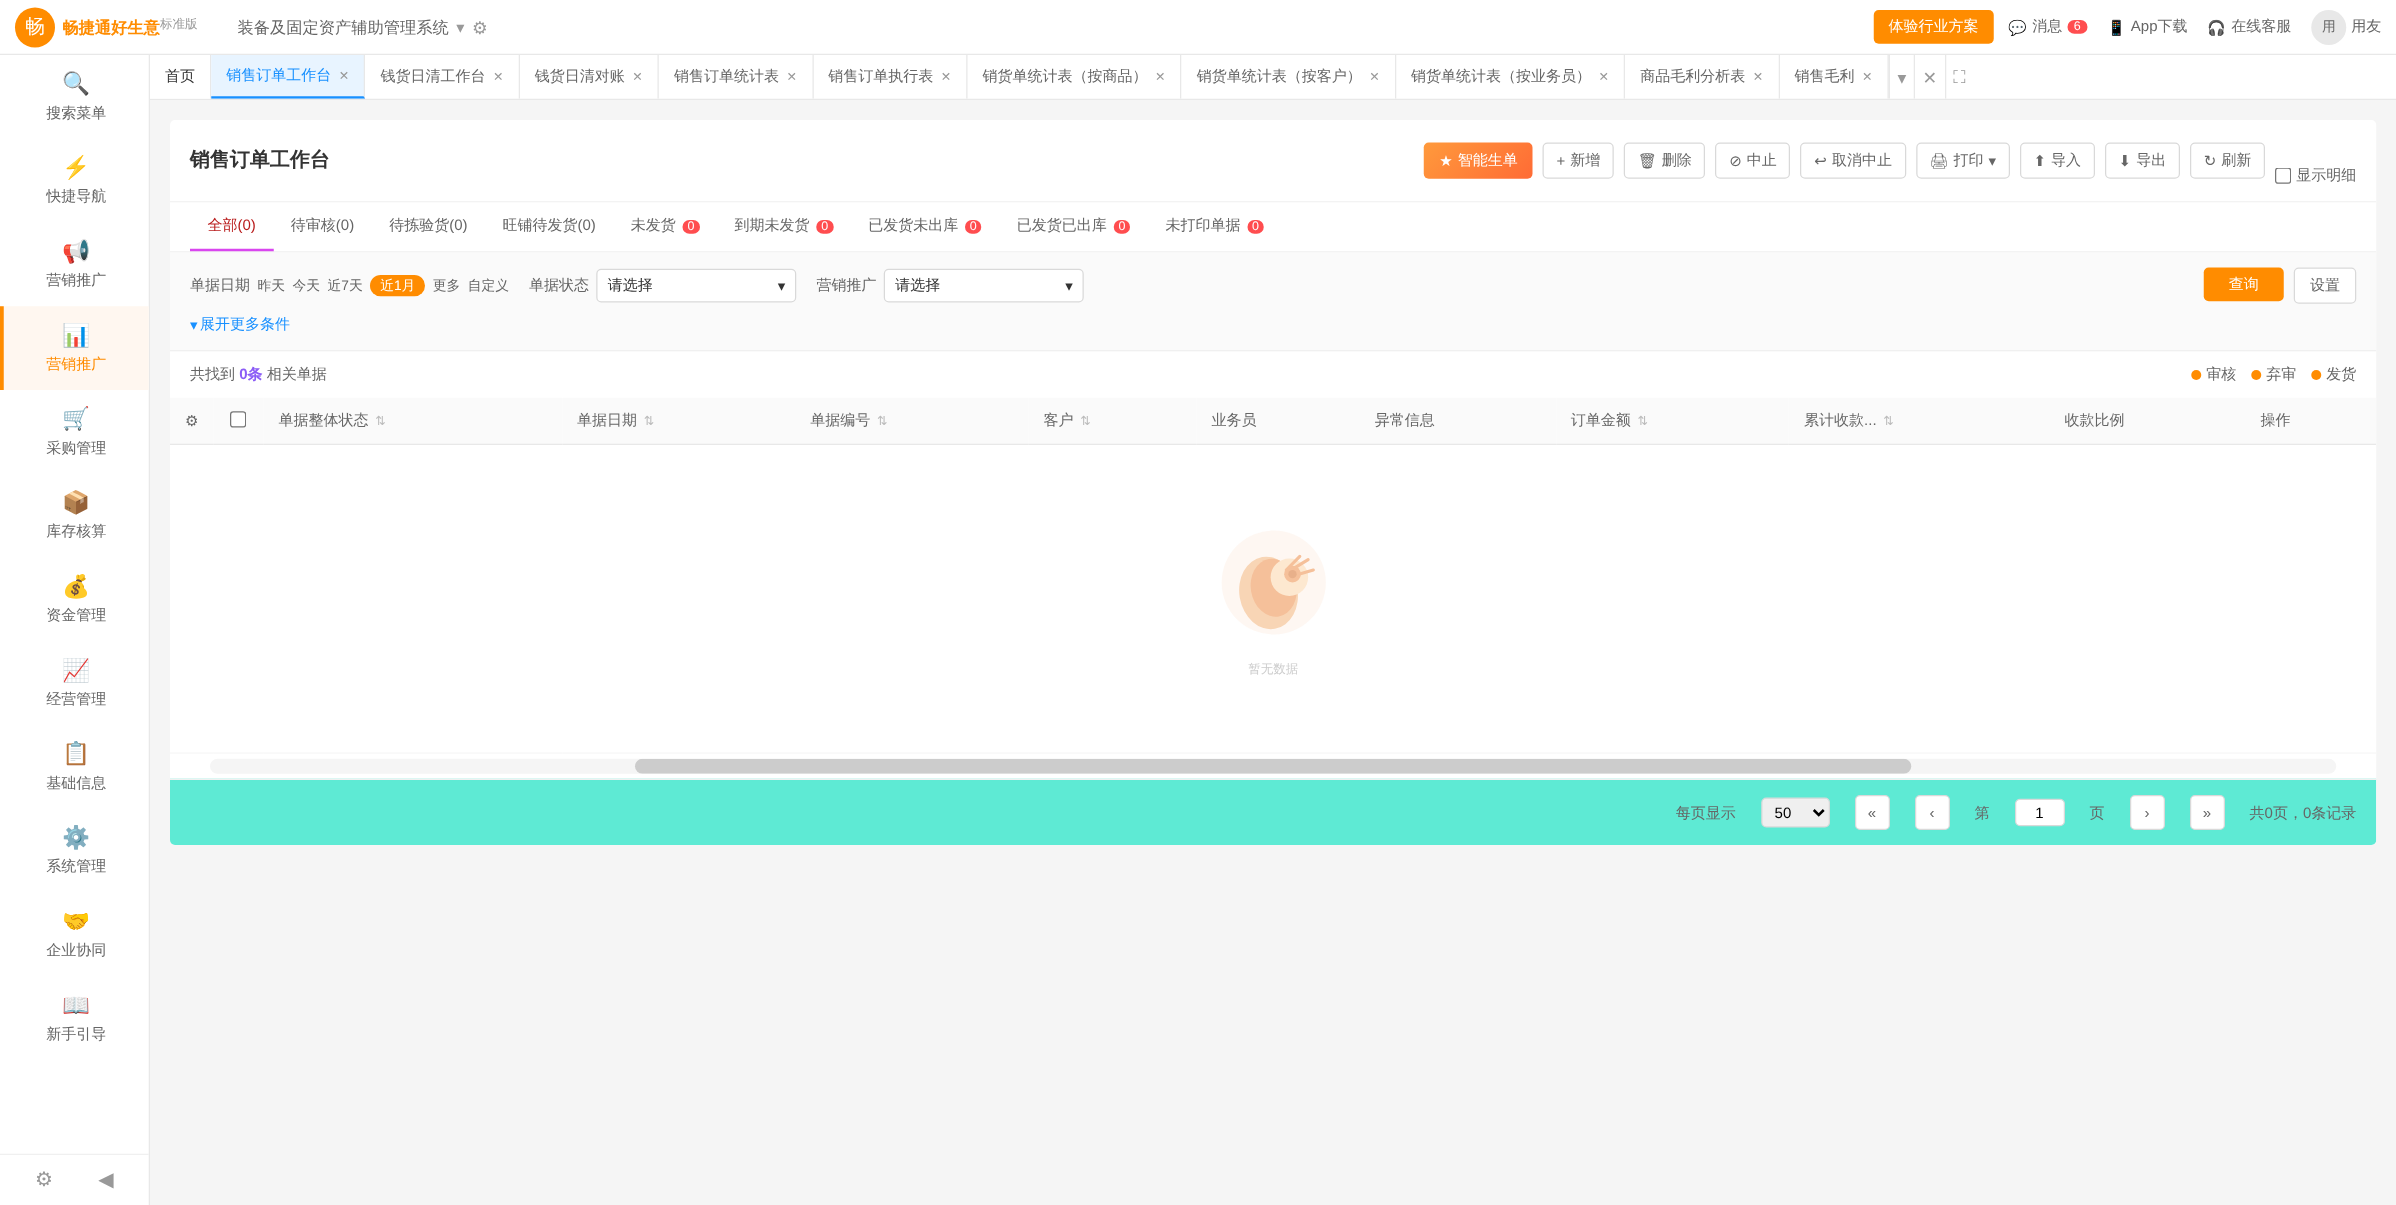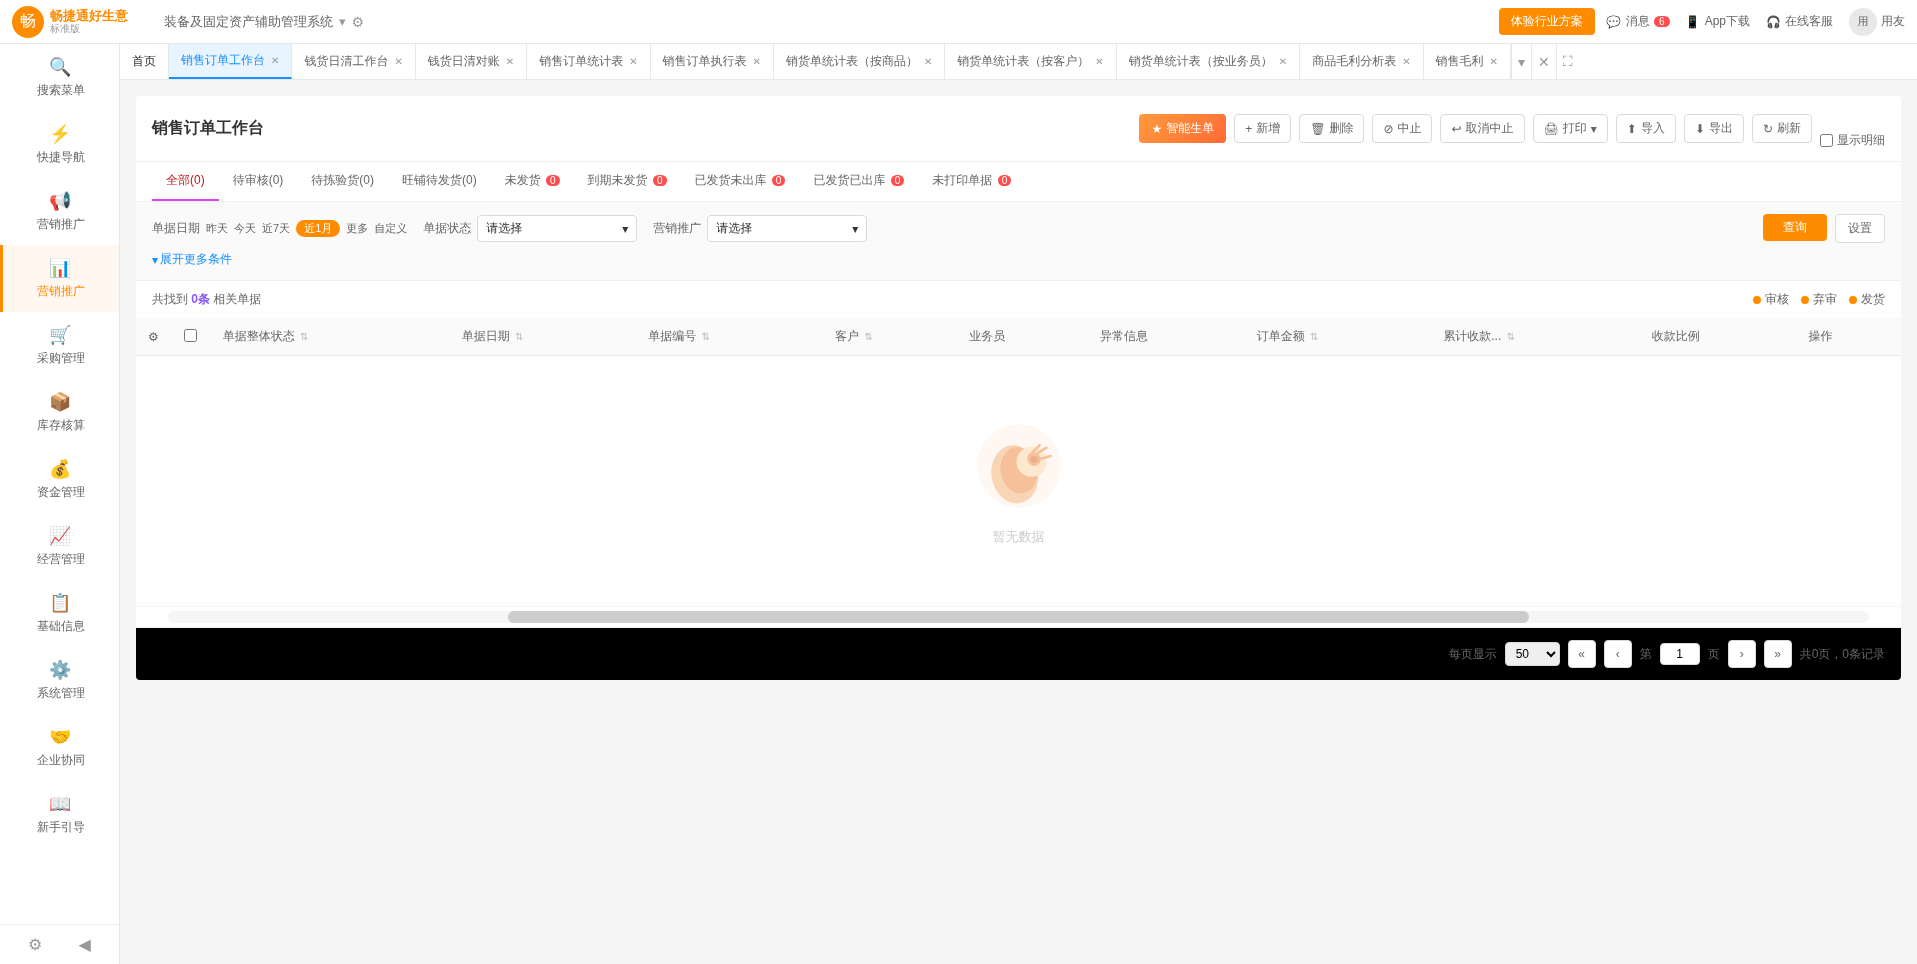--- a/index.html
+++ b/index.html
@@ -4,21 +4,21 @@
   <style>
     * { box-sizing: border-box; margin: 0; padding: 0; }
     body { font-family: "Microsoft YaHei", Arial, sans-serif; font-size: 12px; background: #f5f5f5; color: #333; overflow: hidden; }
     
     .app-container { display: flex; flex-direction: column; height: 964px; width: 1917px; }
     
     
     .top-header { display: flex; align-items: center; height: 44px; background: #fff; border-bottom: 1px solid #e8e8e8; padding: 0 12px; gap: 12px; }
     .logo-area { display: flex; align-items: center; gap: 6px; min-width: 120px; }
     .logo-icon { width: 32px; height: 32px; background: #ff8c00; border-radius: 50%; display: flex; align-items: center; justify-content: center; color: white; font-size: 16px; }
-    .logo-text { display: flex; flex-direction: column; line-height: 1.2; }
+    .logo-text { display: flex; flex-direction: row; line-height: 1.2; }
     .logo-main { font-size: 13px; font-weight: bold; color: #ff8c00; }
     .logo-sub { font-size: 10px; color: #999; }
     .system-title { display: flex; align-items: center; gap: 6px; font-size: 13px; color: #333; flex: 1; margin-left: 20px; }
     .system-title-text { color: #666; }
     .header-right { display: flex; align-items: center; gap: 16px; margin-left: auto; }
     .header-btn { display: flex; align-items: center; gap: 4px; cursor: pointer; color: #666; font-size: 12px; }
     .badge { background: #ff4d4f; color: white; border-radius: 10px; padding: 0 5px; font-size: 10px; min-width: 16px; text-align: center; }
     .user-avatar { width: 28px; height: 28px; background: #e8e8e8; border-radius: 50%; display: flex; align-items: center; justify-content: center; font-size: 11px; color: #666; }
     .experience-btn { background: #ff8c00; color: white; border: none; border-radius: 4px; padding: 5px 12px; cursor: pointer; font-size: 12px; }
 
@@ -84,24 +84,24 @@
     .data-table { width: 100%; border-collapse: collapse; }
     .data-table th { background: #fafafa; border-bottom: 1px solid #e8e8e8; padding: 10px 12px; text-align: left; font-weight: 500; color: #666; font-size: 12px; white-space: nowrap; }
     .data-table th .sort-icon { color: #bbb; font-size: 10px; margin-left: 2px; }
     .data-table td { padding: 10px 12px; border-bottom: 1px solid #f5f5f5; font-size: 12px; color: #333; }
     .data-table .checkbox-col { width: 40px; text-align: center; }
     .data-table .settings-col { width: 30px; text-align: center; }
     
     
     .empty-state { display: flex; flex-direction: column; align-items: center; justify-content: center; padding: 60px 20px; color: #999; }
     .empty-icon { width: 100px; height: 100px; margin-bottom: 12px; }
-    .empty-text { font-size: 13px; color: #ccc; }
-    
-    
-    .pagination { display: flex; align-items: center; justify-content: flex-end; padding: 12px 16px; gap: 8px; border-top: 1px solid #f0f0f0; background: #000000; }
+    .empty-text { font-size: 10px; color: #ccc; }
+    
+    
+    .pagination { display: flex; align-items: center; justify-content: flex-end; padding: 12px 16px; gap: 20px; border-top: 1px solid #f0f0f0; background: #5eead4; }
     .page-size-select { border: 1px solid #d9d9d9; border-radius: 4px; padding: 3px 6px; font-size: 12px; }
     .page-btn { width: 28px; height: 28px; display: flex; align-items: center; justify-content: center; border: 1px solid #d9d9d9; border-radius: 4px; cursor: pointer; font-size: 12px; color: #666; background: #fff; }
     .page-input { border: 1px solid #d9d9d9; border-radius: 4px; padding: 3px 6px; font-size: 12px; width: 40px; text-align: center; }
     .page-info { font-size: 12px; color: #666; }
     
     
     .horizontal-scroll { height: 12px; background: #f5f5f5; margin: 0 16px; border-radius: 6px; position: relative; overflow: hidden; }
     .scroll-thumb { position: absolute; left: 20%; width: 60%; height: 100%; background: #ccc; border-radius: 6px; }
   </style>
 </head>

